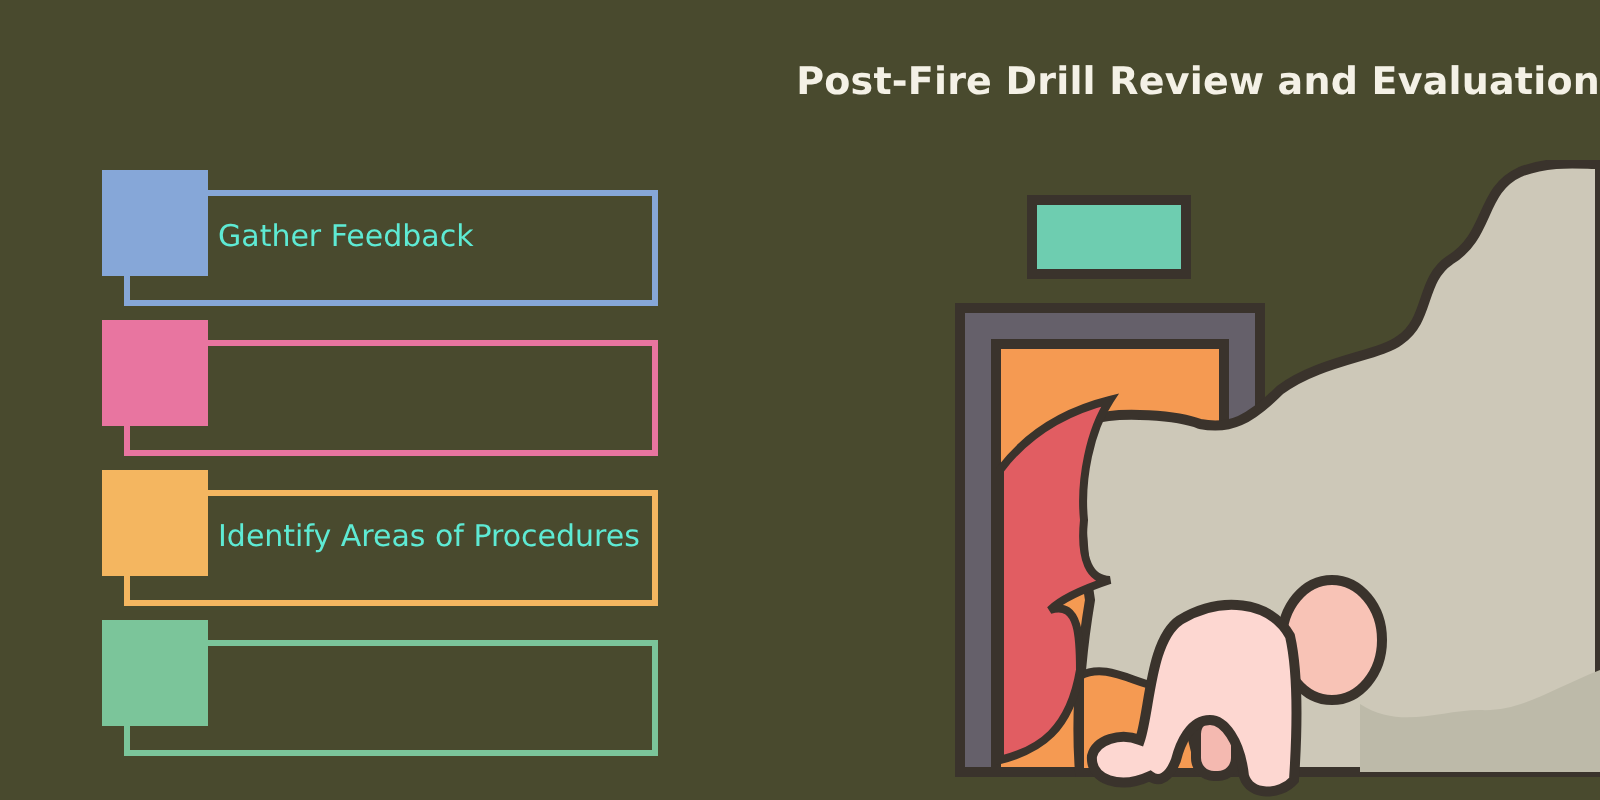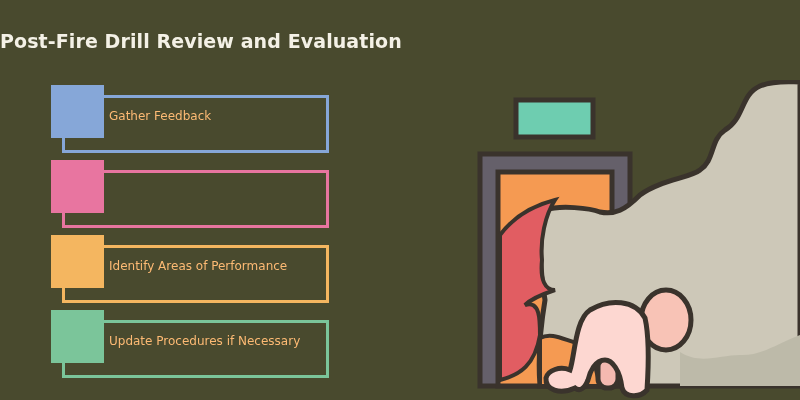--- a/index.html
+++ b/index.html
@@ -4,38 +4,38 @@
   <style>
     html, body { margin: 0; padding: 0; }
     body {
       width: 800px; height: 400px; overflow: hidden;
       background: #494a2e;
       font-family: "DejaVu Sans", sans-serif;
       position: relative;
     }
     .title {
       position: absolute; left: 0; top: 30px; width: 800px;
-      text-align: left; color: #f4f1e6;
+      text-align: right; color: #f4f1e6;
       font-size: 19px; font-weight: bold;
       font-family: "DejaVu Sans", sans-serif;
       letter-spacing: 0.1px;
     }
     .step {
       position: absolute; left: 51px; width: 280px; height: 70px;
     }
     .step .outline {
       position: absolute; left: 11px; top: 10px; width: 261px; height: 52px;
       border: 3px solid; box-sizing: content-box;
     }
     .step .square {
       position: absolute; left: 0; top: 0; width: 53px; height: 53px;
     }
     .step .label {
       position: absolute; left: 58px; top: 24px;
-      color: #fdba74; font-size: 12px;
+      color: #5eead4; font-size: 15px;
       font-family: "DejaVu Sans", sans-serif;
       white-space: nowrap;
     }
     .illustration { position: absolute; left: 460px; top: 80px; width: 340px; height: 320px; }
   </style>
 </head>
 <body>
 
 <div class="title">Post-Fire Drill Review and Evaluation</div>
 
@@ -46,27 +46,26 @@
 </div>
 
 <div class="step" style="top:160px">
   <div class="outline" style="border-color:#e875a0"></div>
   <div class="square" style="background:#e875a0"></div>
 </div>
 
 <div class="step" style="top:235px">
   <div class="outline" style="border-color:#f4b660"></div>
   <div class="square" style="background:#f4b660"></div>
-  <div class="label">Identify Areas of Performance</div>
+  <div class="label">Identify Areas of Procedures</div>
 </div>
 
 <div class="step" style="top:310px">
   <div class="outline" style="border-color:#7bc59a"></div>
   <div class="square" style="background:#7bc59a"></div>
-  <div class="label">Update Procedures if Necessary</div>
 </div>
 
 <svg class="illustration" viewBox="460 80 340 320" width="340" height="320">
 
   <g>
     <rect x="516" y="100" width="77" height="37" fill="#6ecdb0" stroke="#3a332c" stroke-width="5"></rect>
   </g>
 
   <g>
     <rect x="480" y="154" width="150" height="232" fill="#65606a" stroke="#3a332c" stroke-width="5"></rect>

